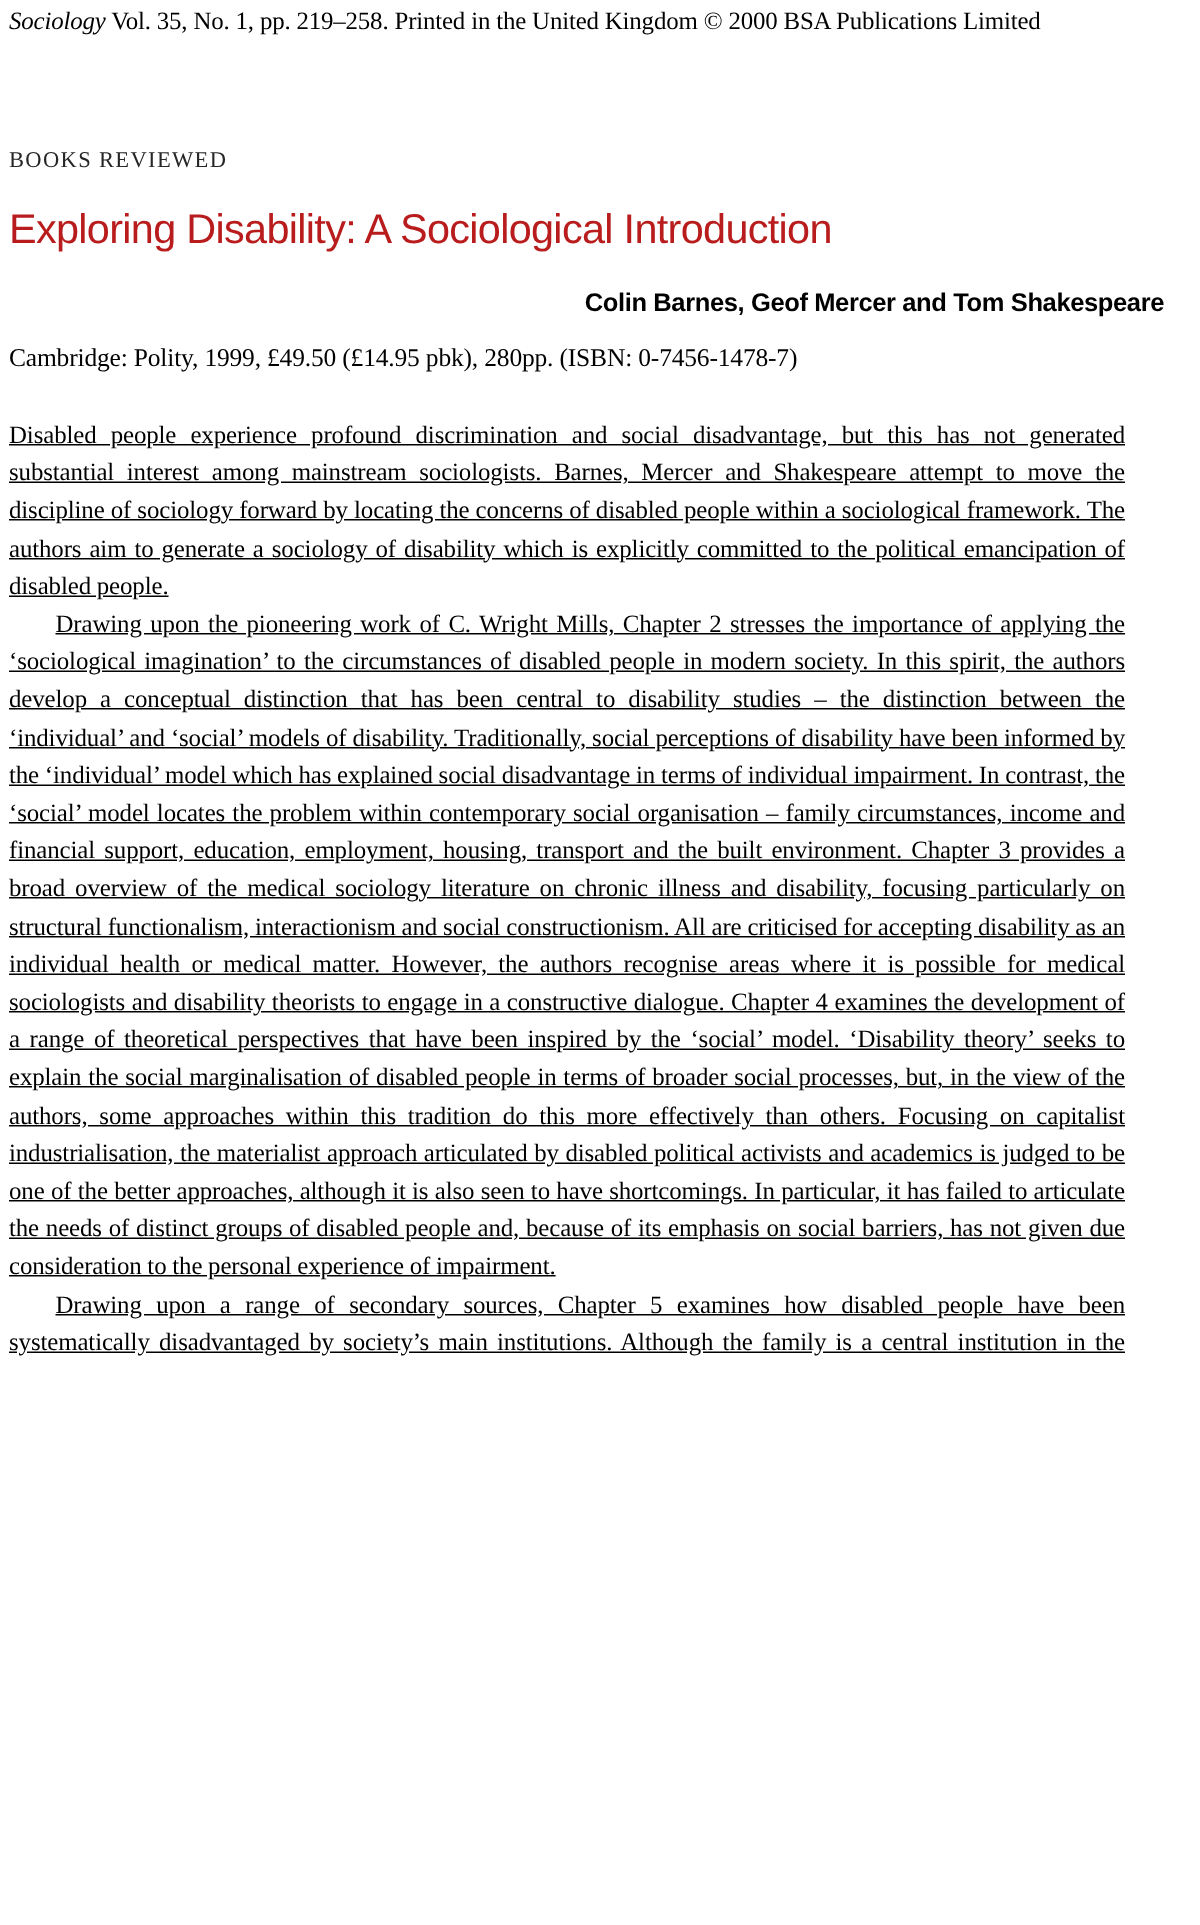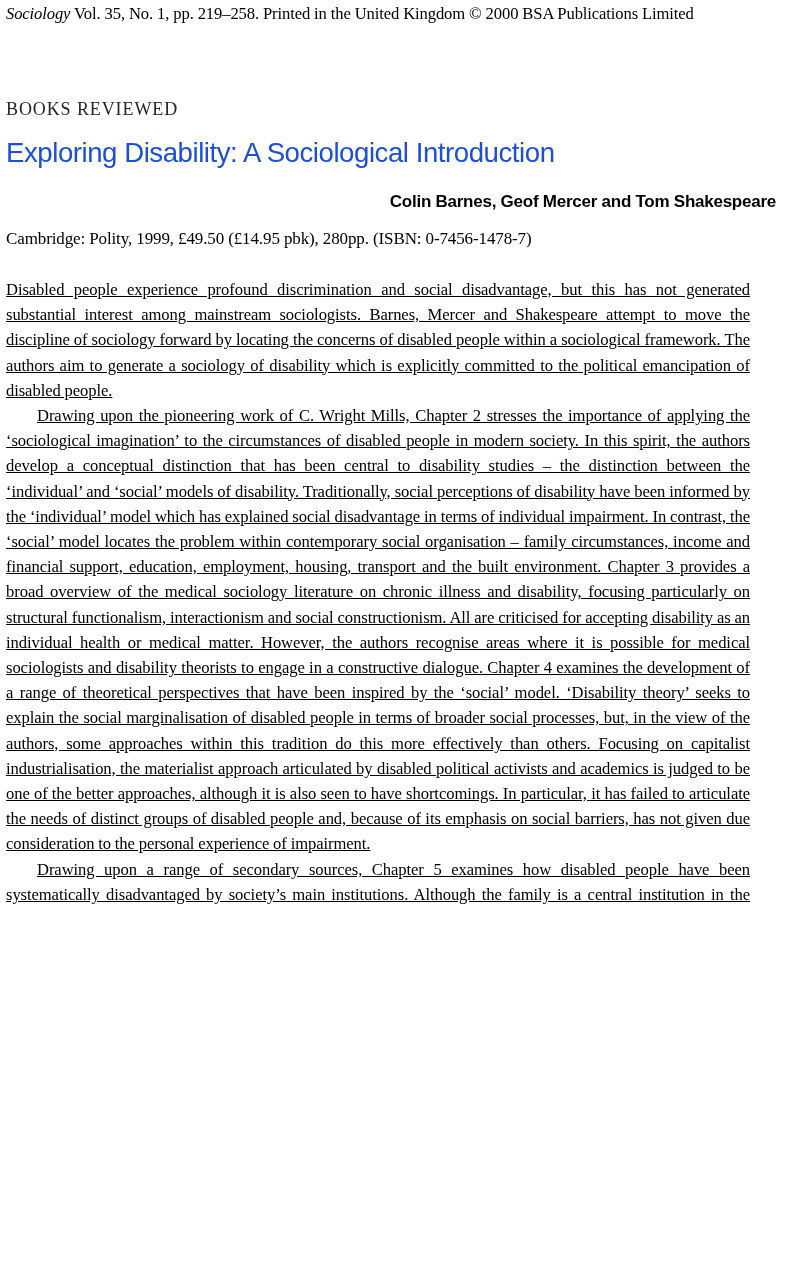--- a/index.html
+++ b/index.html
@@ -37,40 +37,40 @@
   }
   .running-head .journal {
     font-style: italic;
   }
 
   
   .books-reviewed {
     position: absolute;
     left: 6px;
     top: 99px;
-    font-size: 18px;
+    font-size: 15px;
     letter-spacing: 0.9px;
     text-transform: uppercase;
     color: #262626;
   }
 
   
   .title-block {
     position: absolute;
     left: 6px;
     top: 136px;
     width: 770px;
   }
   .book-title {
     font-family: "Liberation Sans", "DejaVu Sans", sans-serif;
     font-weight: 400;
     font-size: 27.6px;
     line-height: 33px;
     letter-spacing: -0.45px;
-    color: #1d4ed8;
+    color: #b91c1c;
     white-space: nowrap;
   }
   .book-authors {
     font-family: "Liberation Sans", "DejaVu Sans", sans-serif;
     font-weight: 700;
     font-size: 17px;
     line-height: 25px;
     letter-spacing: -0.25px;
     margin-top: 20px;
     color: #000000;

